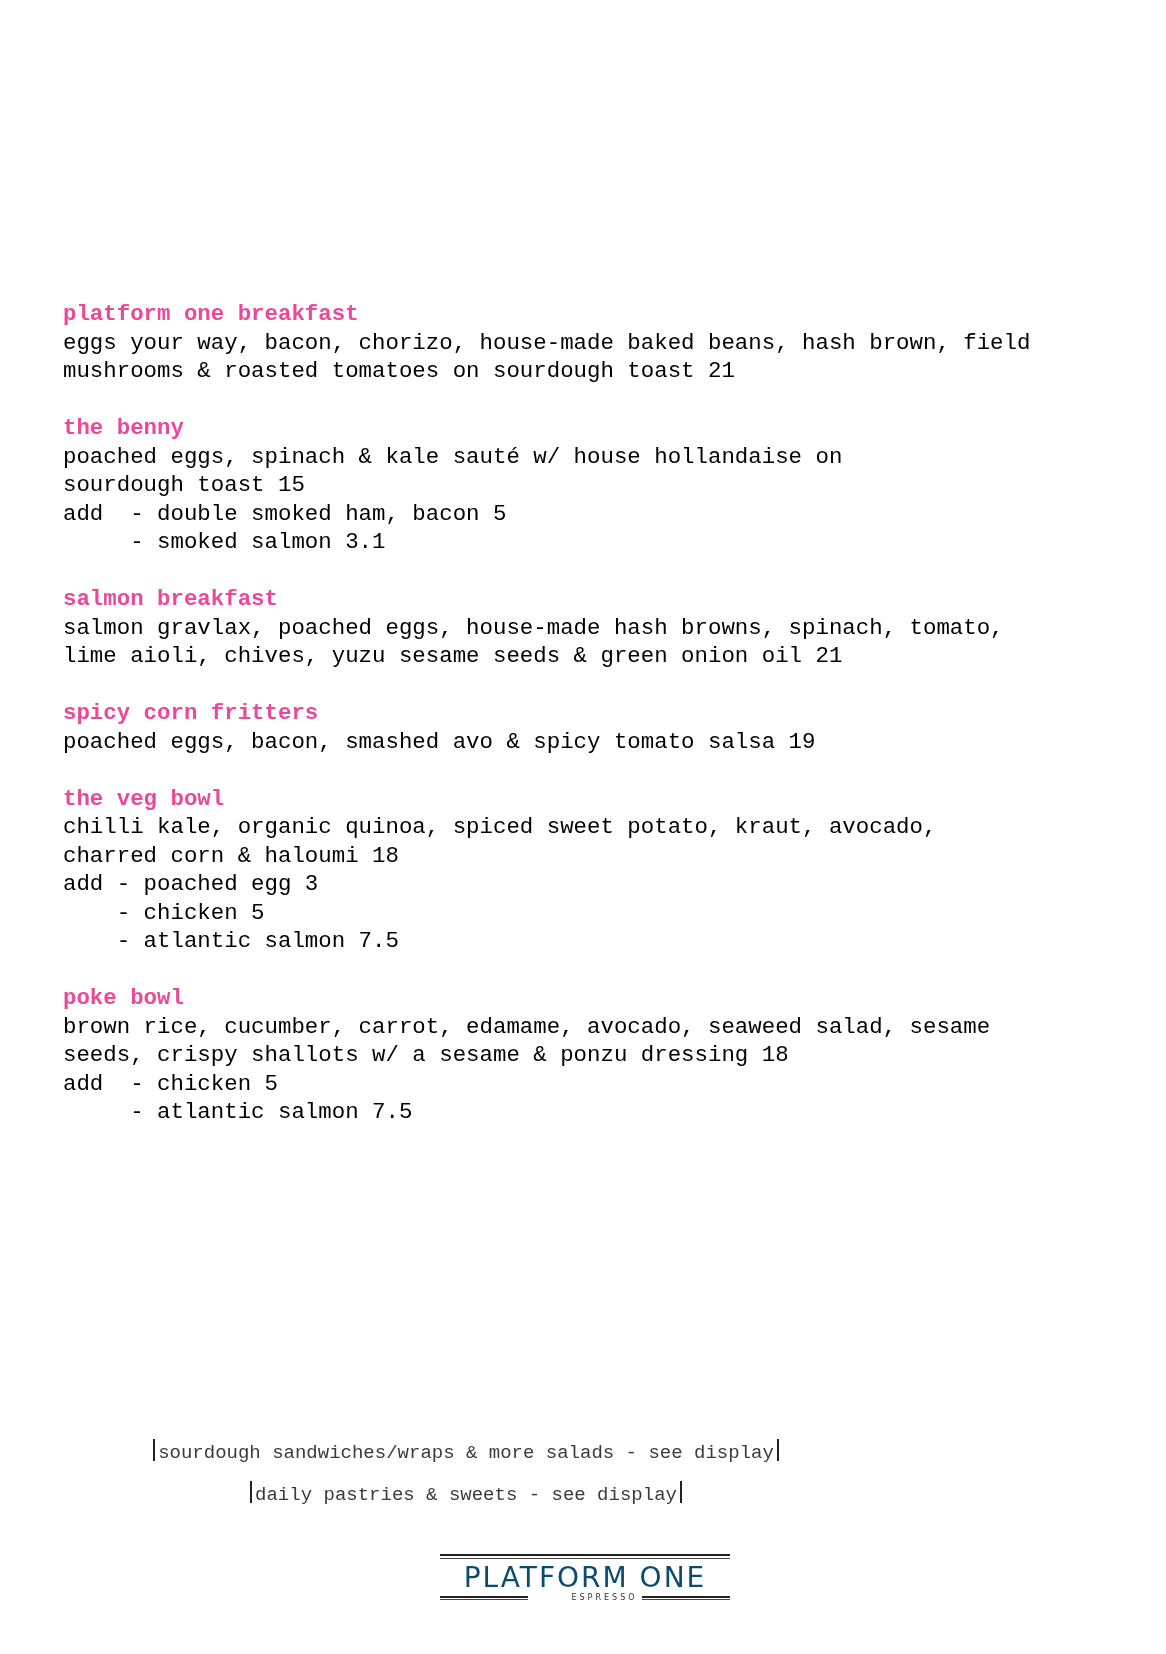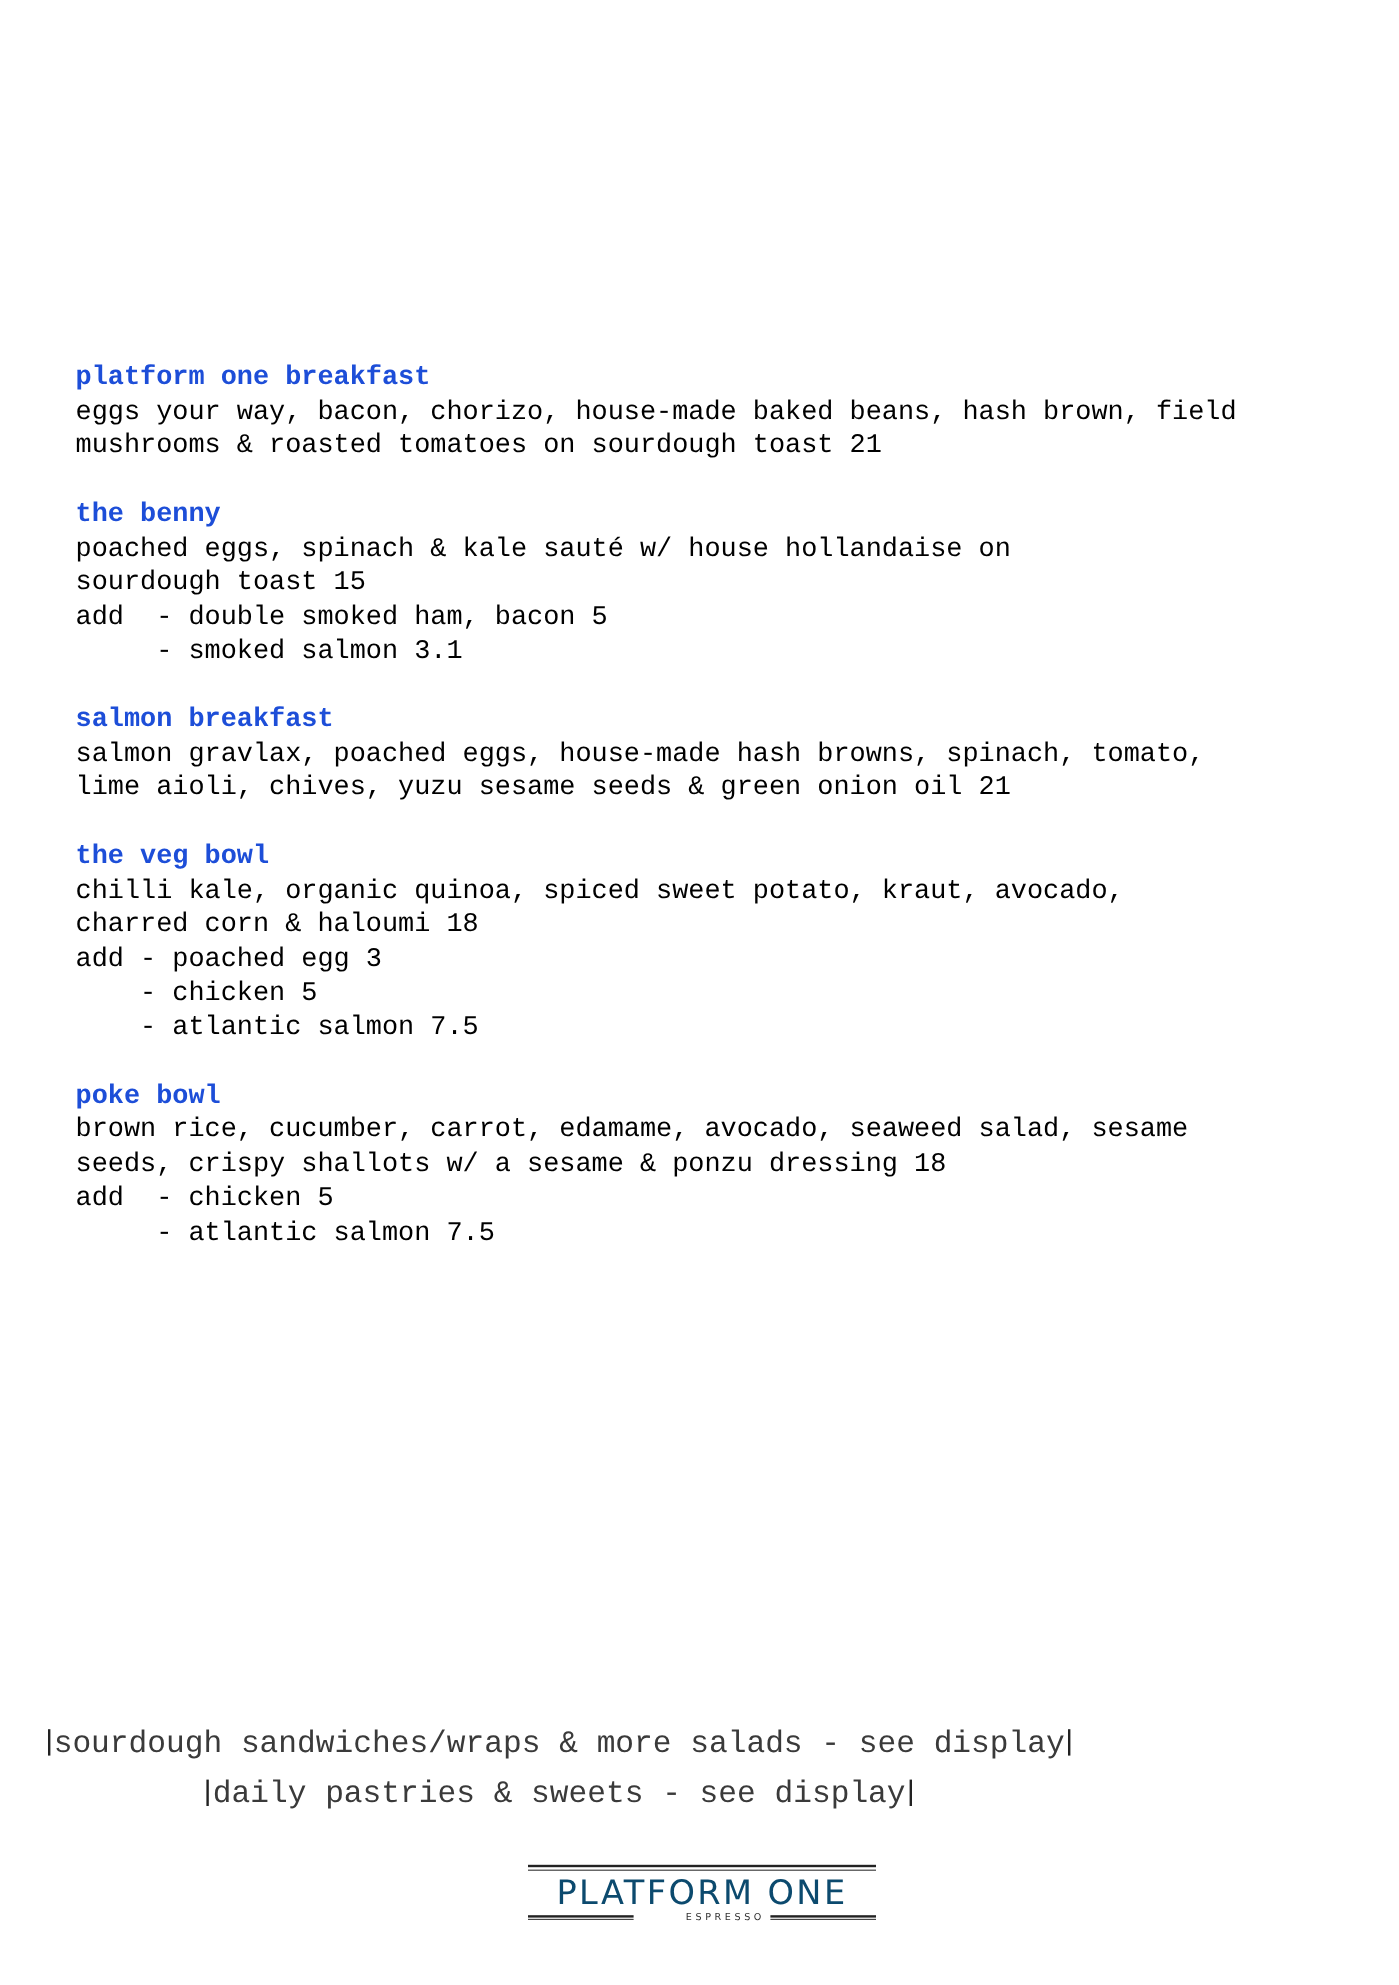--- a/index.html
+++ b/index.html
@@ -21,34 +21,34 @@
       top: 300px;
       width: 1060px;
       font-size: 22.4px;
       line-height: 28.5px;
     }
     .menu-item {
       margin-bottom: 28.5px;
     }
     .item-title {
       font-weight: bold;
-      color: #1d4ed8;
+      color: #ec4899;
       white-space: pre;
     }
     .item-line {
       white-space: pre;
       color: #000000;
     }
     .footer-notes {
       position: absolute;
       left: 0;
       top: 1432px;
       width: 932px;
       text-align: center;
-      font-size: 26px;
+      font-size: 19px;
       line-height: 42px;
       color: #3a3a3a;
     }
     .footer-note {
       white-space: pre;
     }
     .bar {
       display: inline-block;
       width: 2px;
       height: 22px;
@@ -136,20 +136,24 @@
     <div class="item-line">     - smoked salmon 3.1</div>
   </div>
 
 
   <div class="menu-item">
     <div class="item-title">salmon breakfast</div>
     <div class="item-line">salmon gravlax, poached eggs, house-made hash browns, spinach, tomato,</div>
     <div class="item-line">lime aioli, chives, yuzu sesame seeds &amp; green onion oil 21</div>
   </div>
 
+  <div class="menu-item">
+    <div class="item-title">spicy corn fritters</div>
+    <div class="item-line">poached eggs, bacon, smashed avo &amp; spicy tomato salsa 19</div>
+  </div>
 
   <div class="menu-item">
     <div class="item-title">the veg bowl</div>
     <div class="item-line">chilli kale, organic quinoa, spiced sweet potato, kraut, avocado,</div>
     <div class="item-line">charred corn &amp; haloumi 18</div>
     <div class="item-line">add - poached egg 3</div>
     <div class="item-line">    - chicken 5</div>
     <div class="item-line">    - atlantic salmon 7.5</div>
   </div>
 

